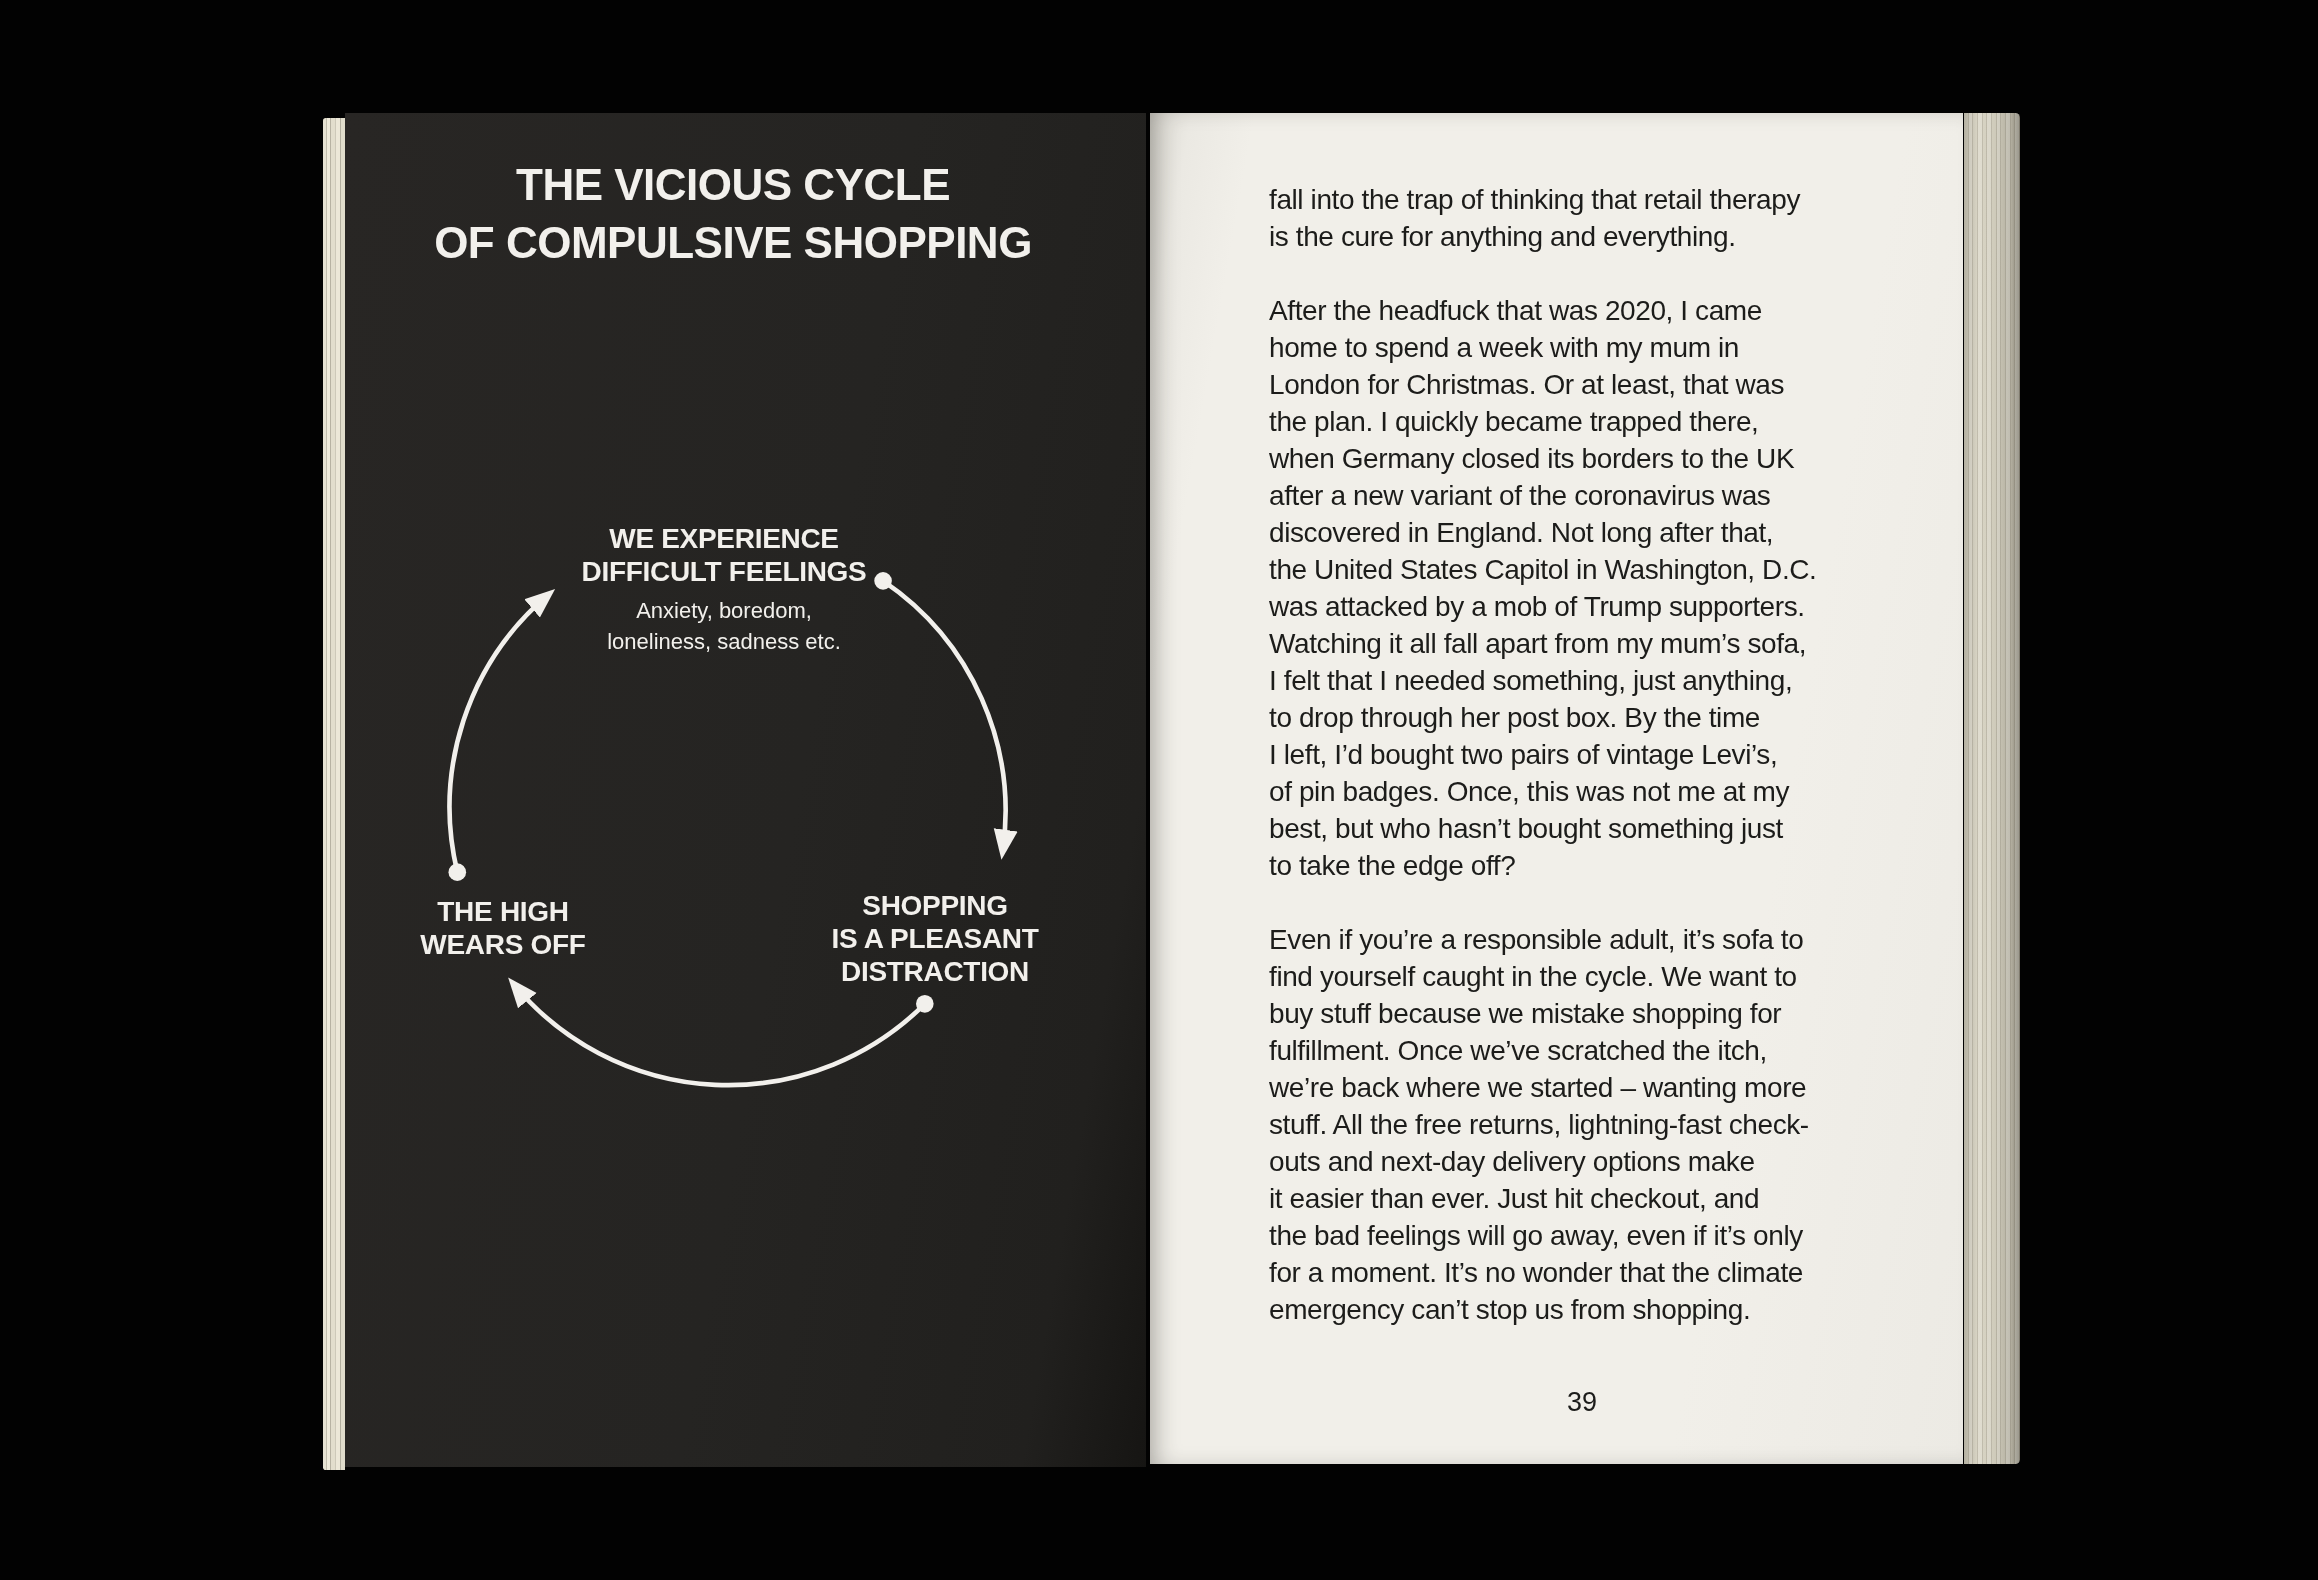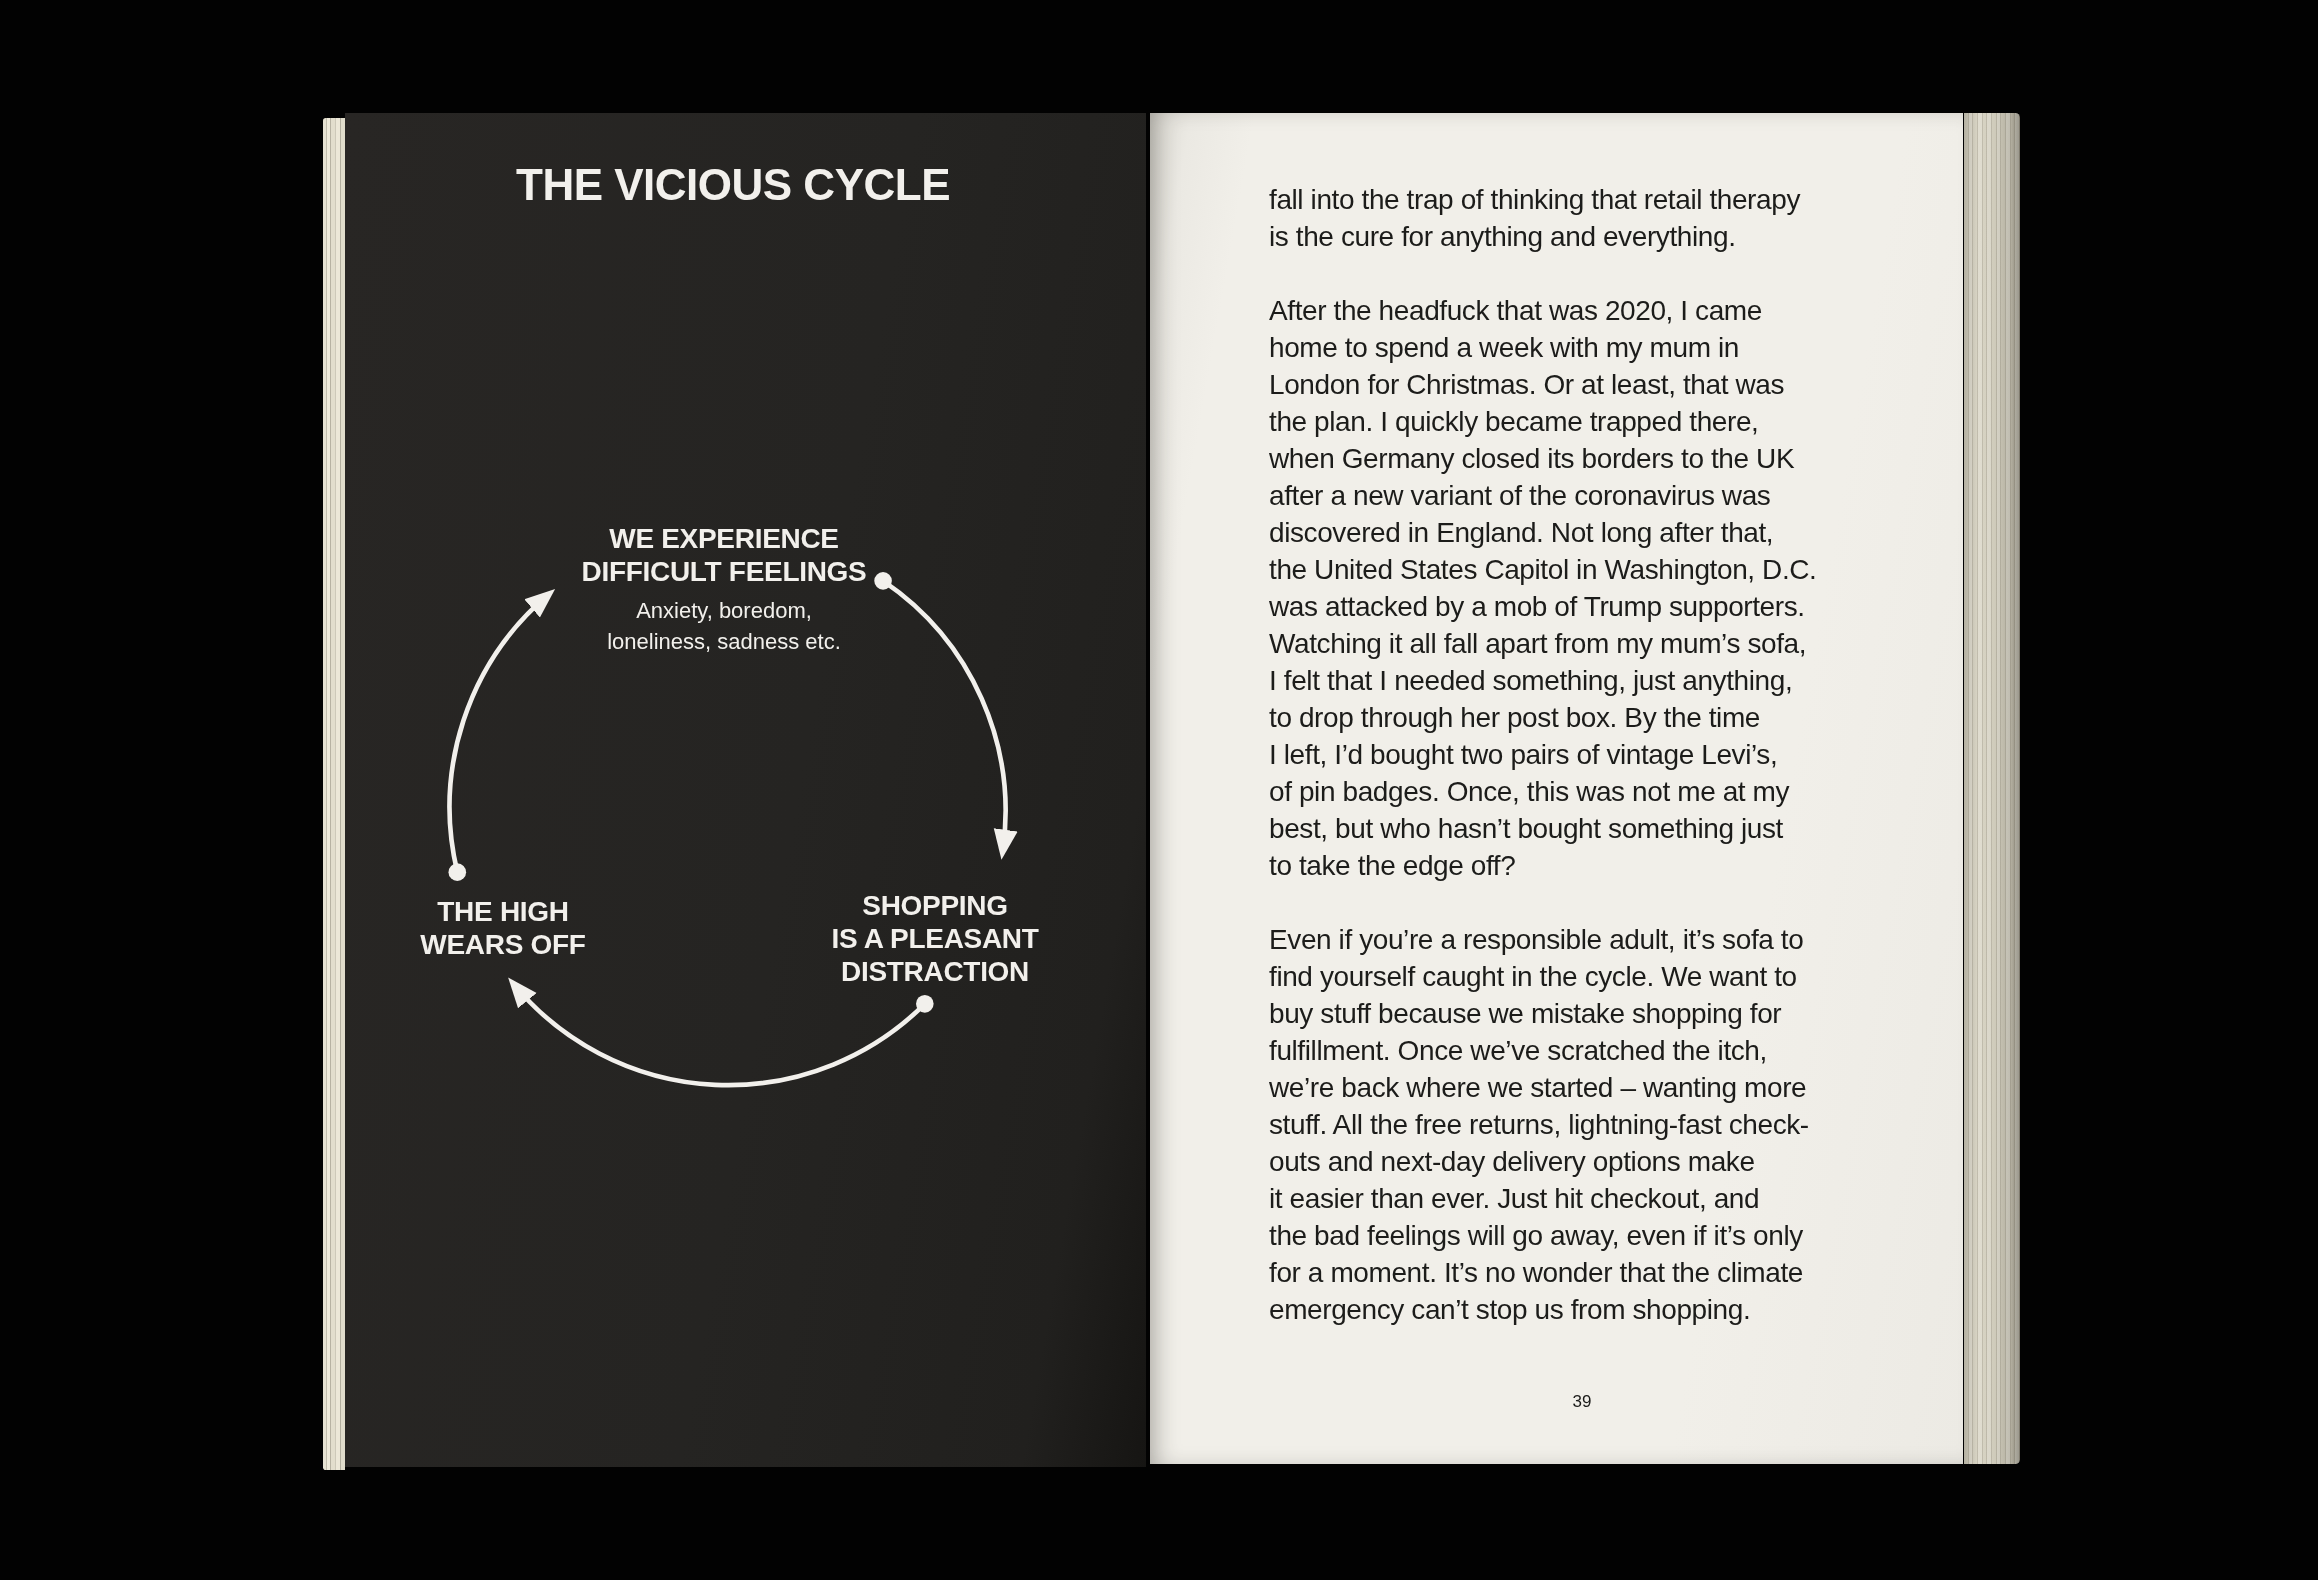--- a/index.html
+++ b/index.html
@@ -54,34 +54,35 @@
       linear-gradient(90deg, #b5b1a2 0%, #dad6c6 25%, #cfcbbb 55%, #b0ac9d 85%, #817d70 100%);
     border-radius:0 4.6px 4.6px 0;
   }
   .body-text {
     position:absolute; left:1269px; top:181px; width:686px;
     color:#1c1c1a; font-size:28px; line-height:37px; letter-spacing:-0.4px;
   }
   .bodyline { min-height:37px; white-space:nowrap; }
   .page-number {
     position:absolute; left:1582px; top:1386px; transform:translateX(-50%);
-    color:#1c1c1a; font-size:17px; line-height:32px;
+    color:#1c1c1a; font-size:27px; line-height:32px;
   }
 </style>
 </head>
 <body>
 
 <div class="stage">
 
   <div class="fore-edge-left"></div>
 
   <div class="page-left"></div>
 
   <div class="left-title">
     <div>THE VICIOUS CYCLE</div>
+    <div>OF COMPULSIVE SHOPPING</div>
   </div>
 
   <svg class="cycle-svg" width="2319" height="1581" viewBox="0 0 2500 1704">
     <defs>
       <marker id="arrow" viewBox="0 0 10 10" refX="7" refY="5" markerWidth="6.5" markerHeight="6.5" orient="auto">
         <path d="M0,1 L10,5 L0,9 z" fill="#f2f0ec"></path>
       </marker>
     </defs>
     <g stroke="#f2f0ec" stroke-width="5" fill="none">
       <path d="M 952 626 A 300 300 0 0 1 1081 917" marker-end="url(#arrow)"></path>

